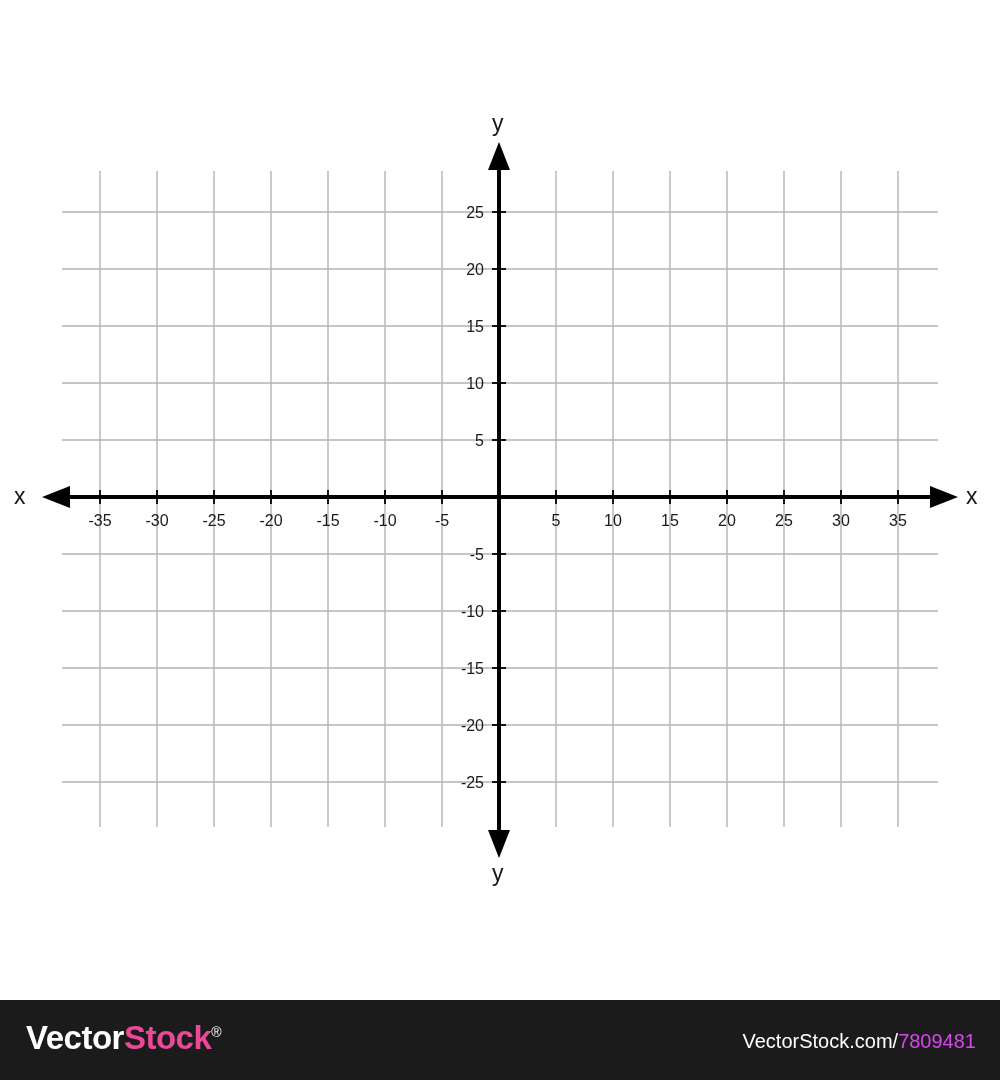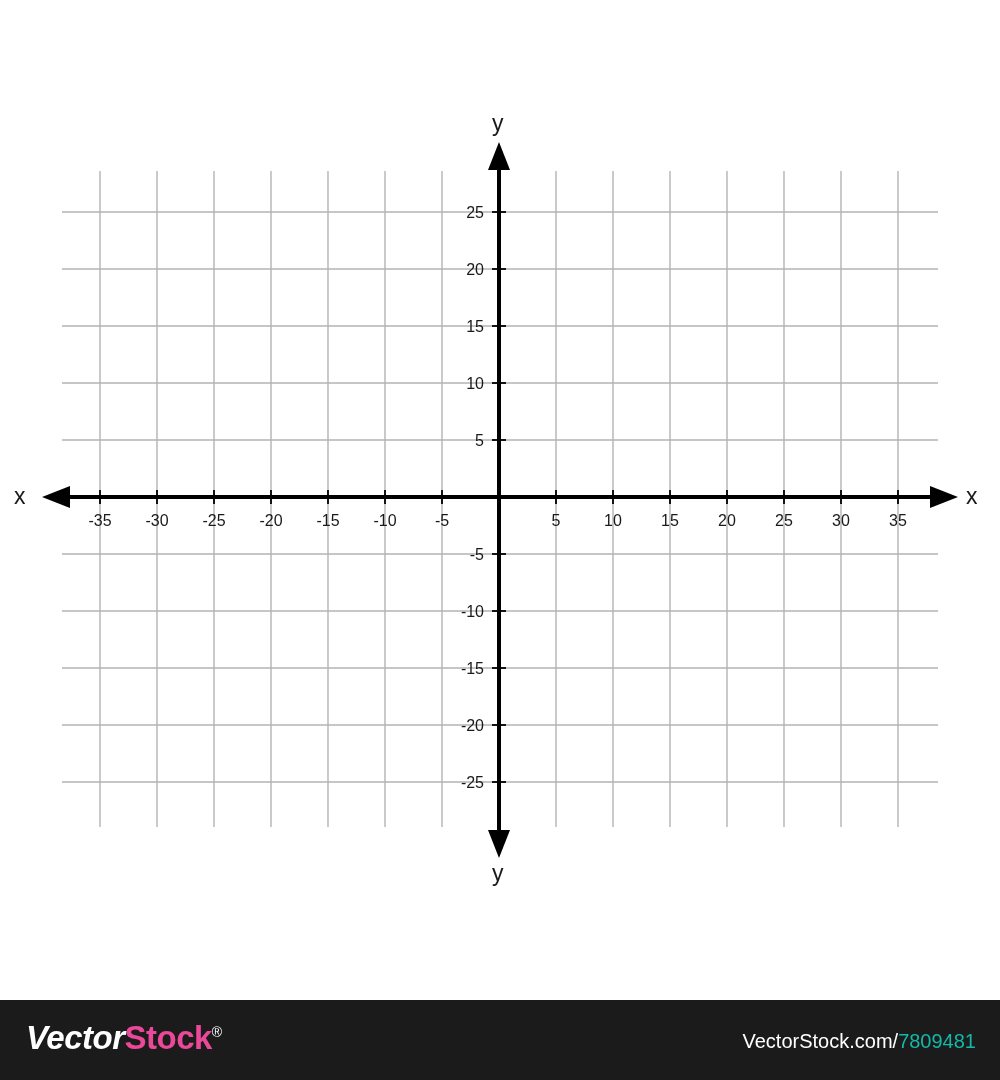--- a/index.html
+++ b/index.html
@@ -46,37 +46,37 @@
   #logo {
     position: absolute;
     left: 26px;
     top: 19px;
     font-size: 33px;
     font-weight: bold;
     letter-spacing: -0.5px;
     font-family: "Liberation Sans", sans-serif;
     white-space: nowrap;
   }
-  #logo .vector { color: #ffffff; font-style: italic; }
+  #logo .vector { color: #ffffff; }
   #logo .stock { color: #ec4899; }
   #logo .reg {
     font-size: 14px;
     vertical-align: super;
     font-weight: normal;
   }
   #site-url {
     position: absolute;
     right: 24px;
     top: 30px;
     font-size: 20px;
     color: #ffffff;
     font-family: "Liberation Sans", sans-serif;
     white-space: nowrap;
   }
-  #site-url .id { color: #14b8a6; }
+  #site-url .id { color: #d946ef; }
 </style>
 </head>
 <body>
 
 <div id="stage">
 
   <svg id="grid-svg" width="1000" height="1000" viewBox="0 0 1000 1000">
 
     <g stroke="#b3b3b3" stroke-width="1.4">
       <line x1="100" y1="171" x2="100" y2="827"></line>

